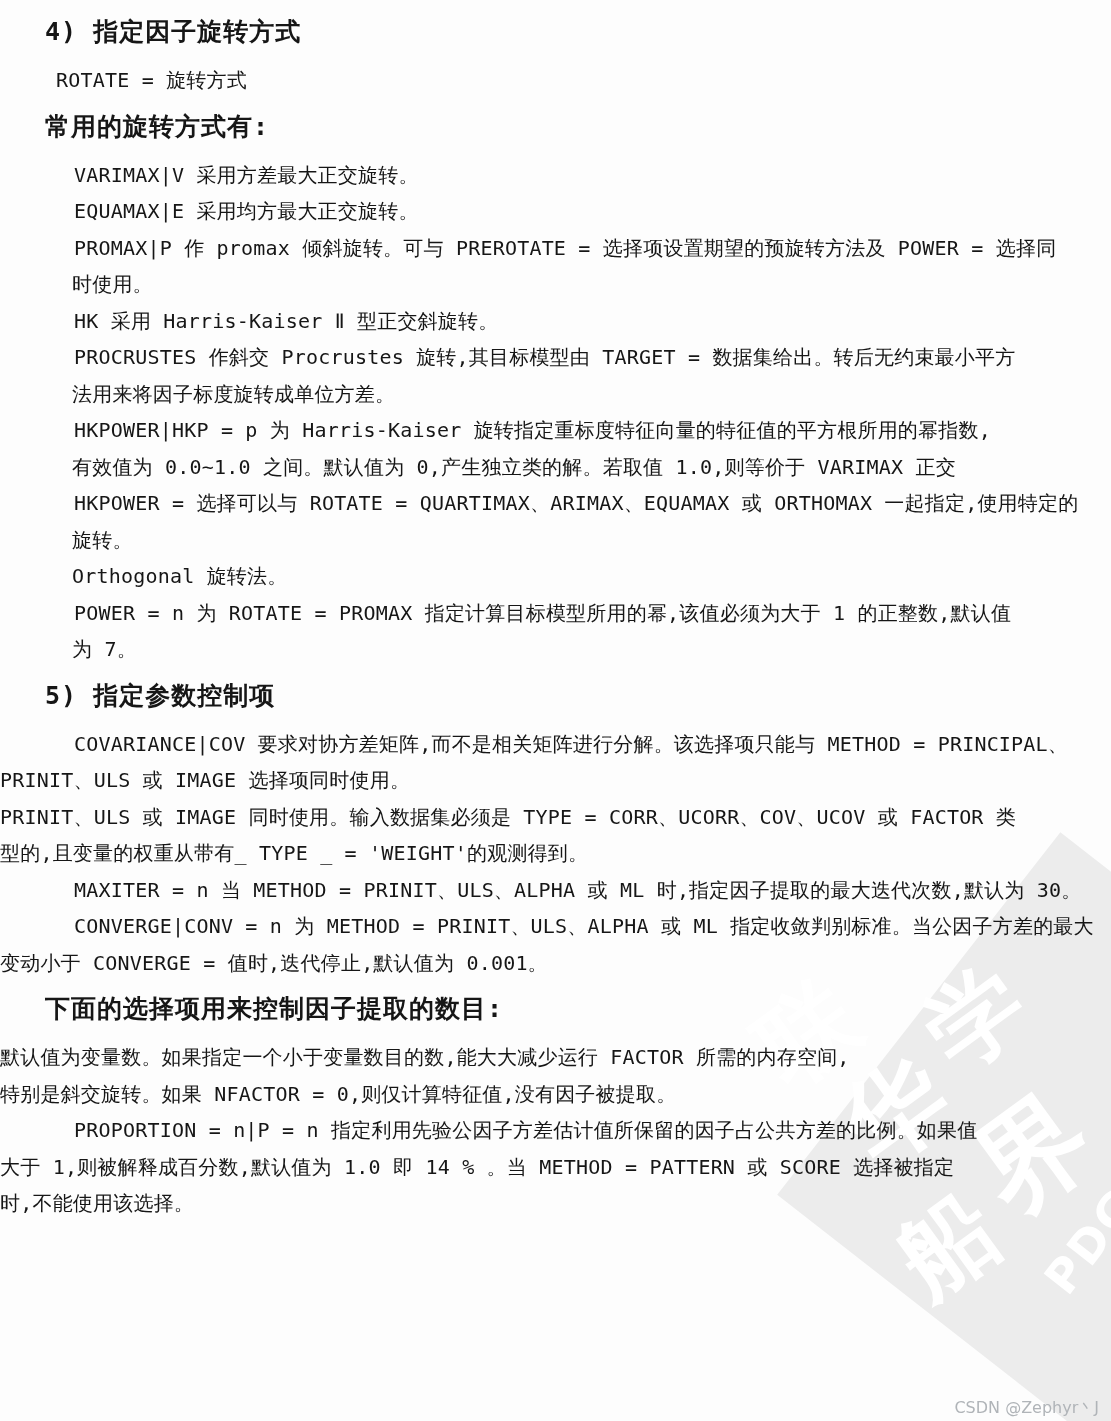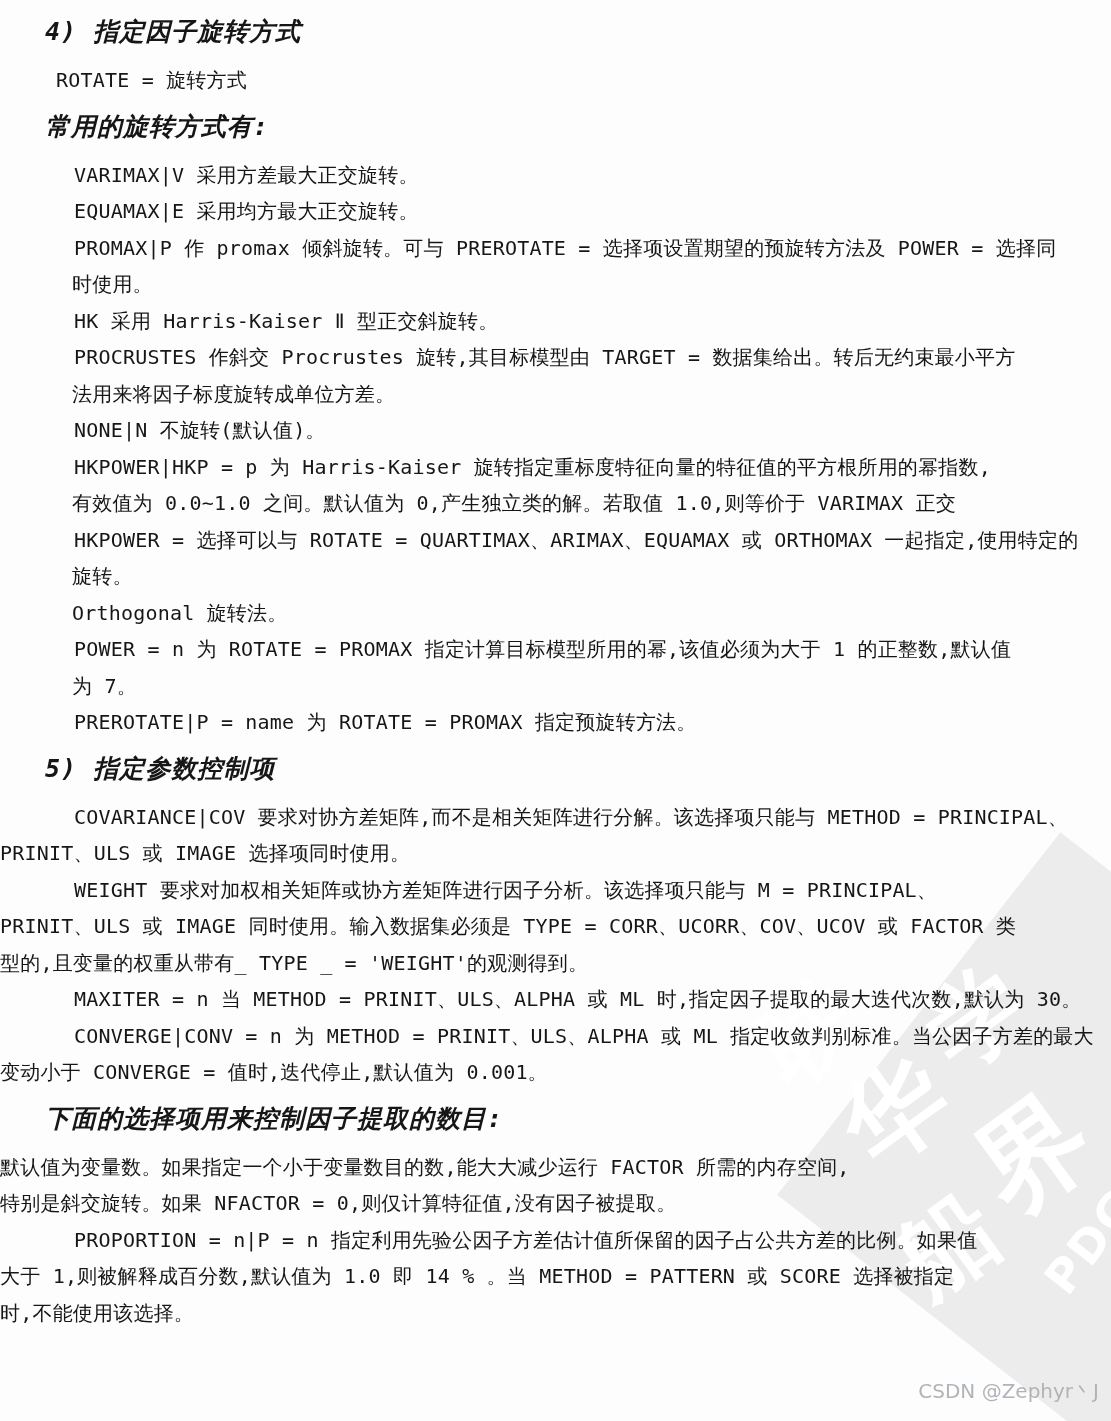--- a/index.html
+++ b/index.html
@@ -63,34 +63,33 @@
   }
   .k-h1 {
     padding-left:45px;
     font-size:25px;
     font-weight:700;
     height:40px;
     line-height:40px;
     margin-top:8px;
     margin-bottom:10px;
     letter-spacing:1px;
-    font-style:italic;
   }
   .k-code  { padding-left:56px; }
   .k-first { padding-left:74px; }
   .k-cont  { padding-left:72px; }
   .k-cont2 { }
   
   .credit {
     position:absolute;
     right:12px;
-    bottom:16px;
+    bottom:2px;
     z-index:3;
     color:#b0b4b8;
-    font-size:20px;
+    font-size:16px;
     font-family:"DejaVu Sans","Liberation Sans",sans-serif;
   }
 </style>
 </head>
 <body>
 
 <div class="page">
 
   <div class="stamp-blob"></div>
   <span class="sc sc1">联</span>
@@ -104,33 +103,30 @@
       <div class="ln k-h1">4) 指定因子旋转方式</div>
       <div class="ln k-code">ROTATE = 旋转方式</div>
       <div class="ln k-h1">常用的旋转方式有:</div>
       <div class="ln k-first">VARIMAX|V  采用方差最大正交旋转。</div>
       <div class="ln k-first">EQUAMAX|E  采用均方最大正交旋转。</div>
       <div class="ln k-first">PROMAX|P  作 promax 倾斜旋转。可与 PREROTATE = 选择项设置期望的预旋转方法及 POWER = 选择同</div>
       <div class="ln k-cont">时使用。</div>
       <div class="ln k-first">HK  采用 Harris-Kaiser Ⅱ 型正交斜旋转。</div>
       <div class="ln k-first">PROCRUSTES  作斜交 Procrustes 旋转,其目标模型由 TARGET = 数据集给出。转后无约束最小平方</div>
       <div class="ln k-cont">法用来将因子标度旋转成单位方差。</div>
-      <div class="ln k-first">NONE|N  不旋转(默认值)。</div>
       <div class="ln k-first">HKPOWER|HKP = p  为 Harris-Kaiser 旋转指定重标度特征向量的特征值的平方根所用的幂指数,</div>
       <div class="ln k-cont">有效值为 0.0~1.0 之间。默认值为 0,产生独立类的解。若取值 1.0,则等价于 VARIMAX 正交</div>
       <div class="ln k-first">HKPOWER = 选择可以与 ROTATE = QUARTIMAX、ARIMAX、EQUAMAX 或 ORTHOMAX 一起指定,使用特定的</div>
       <div class="ln k-cont">旋转。</div>
       <div class="ln k-cont">Orthogonal 旋转法。</div>
       <div class="ln k-first">POWER = n  为 ROTATE = PROMAX 指定计算目标模型所用的幂,该值必须为大于 1 的正整数,默认值</div>
       <div class="ln k-cont">为 7。</div>
-      <div class="ln k-first">PREROTATE|P = name  为 ROTATE = PROMAX 指定预旋转方法。</div>
       <div class="ln k-h1">5) 指定参数控制项</div>
       <div class="ln k-first">COVARIANCE|COV  要求对协方差矩阵,而不是相关矩阵进行分解。该选择项只能与 METHOD = PRINCIPAL、</div>
       <div class="ln k-cont2">PRINIT、ULS 或 IMAGE 选择项同时使用。</div>
-      <div class="ln k-first">WEIGHT  要求对加权相关矩阵或协方差矩阵进行因子分析。该选择项只能与 M = PRINCIPAL、</div>
       <div class="ln k-cont2">PRINIT、ULS 或 IMAGE 同时使用。输入数据集必须是 TYPE = CORR、UCORR、COV、UCOV 或 FACTOR 类</div>
       <div class="ln k-cont2">型的,且变量的权重从带有_ TYPE _ = 'WEIGHT'的观测得到。</div>
       <div class="ln k-first">MAXITER = n  当 METHOD = PRINIT、ULS、ALPHA 或 ML 时,指定因子提取的最大迭代次数,默认为 30。</div>
       <div class="ln k-first">CONVERGE|CONV = n  为 METHOD = PRINIT、ULS、ALPHA 或 ML 指定收敛判别标准。当公因子方差的最大</div>
       <div class="ln k-cont2">变动小于 CONVERGE = 值时,迭代停止,默认值为 0.001。</div>
       <div class="ln k-h1">下面的选择项用来控制因子提取的数目:</div>
       <div class="ln k-cont2">默认值为变量数。如果指定一个小于变量数目的数,能大大减少运行 FACTOR 所需的内存空间,</div>
       <div class="ln k-cont2">特别是斜交旋转。如果 NFACTOR = 0,则仅计算特征值,没有因子被提取。</div>
       <div class="ln k-first">PROPORTION = n|P = n  指定利用先验公因子方差估计值所保留的因子占公共方差的比例。如果值</div>
       <div class="ln k-cont2">大于 1,则被解释成百分数,默认值为 1.0 即 14 % 。当 METHOD =  PATTERN 或 SCORE 选择被指定</div>

